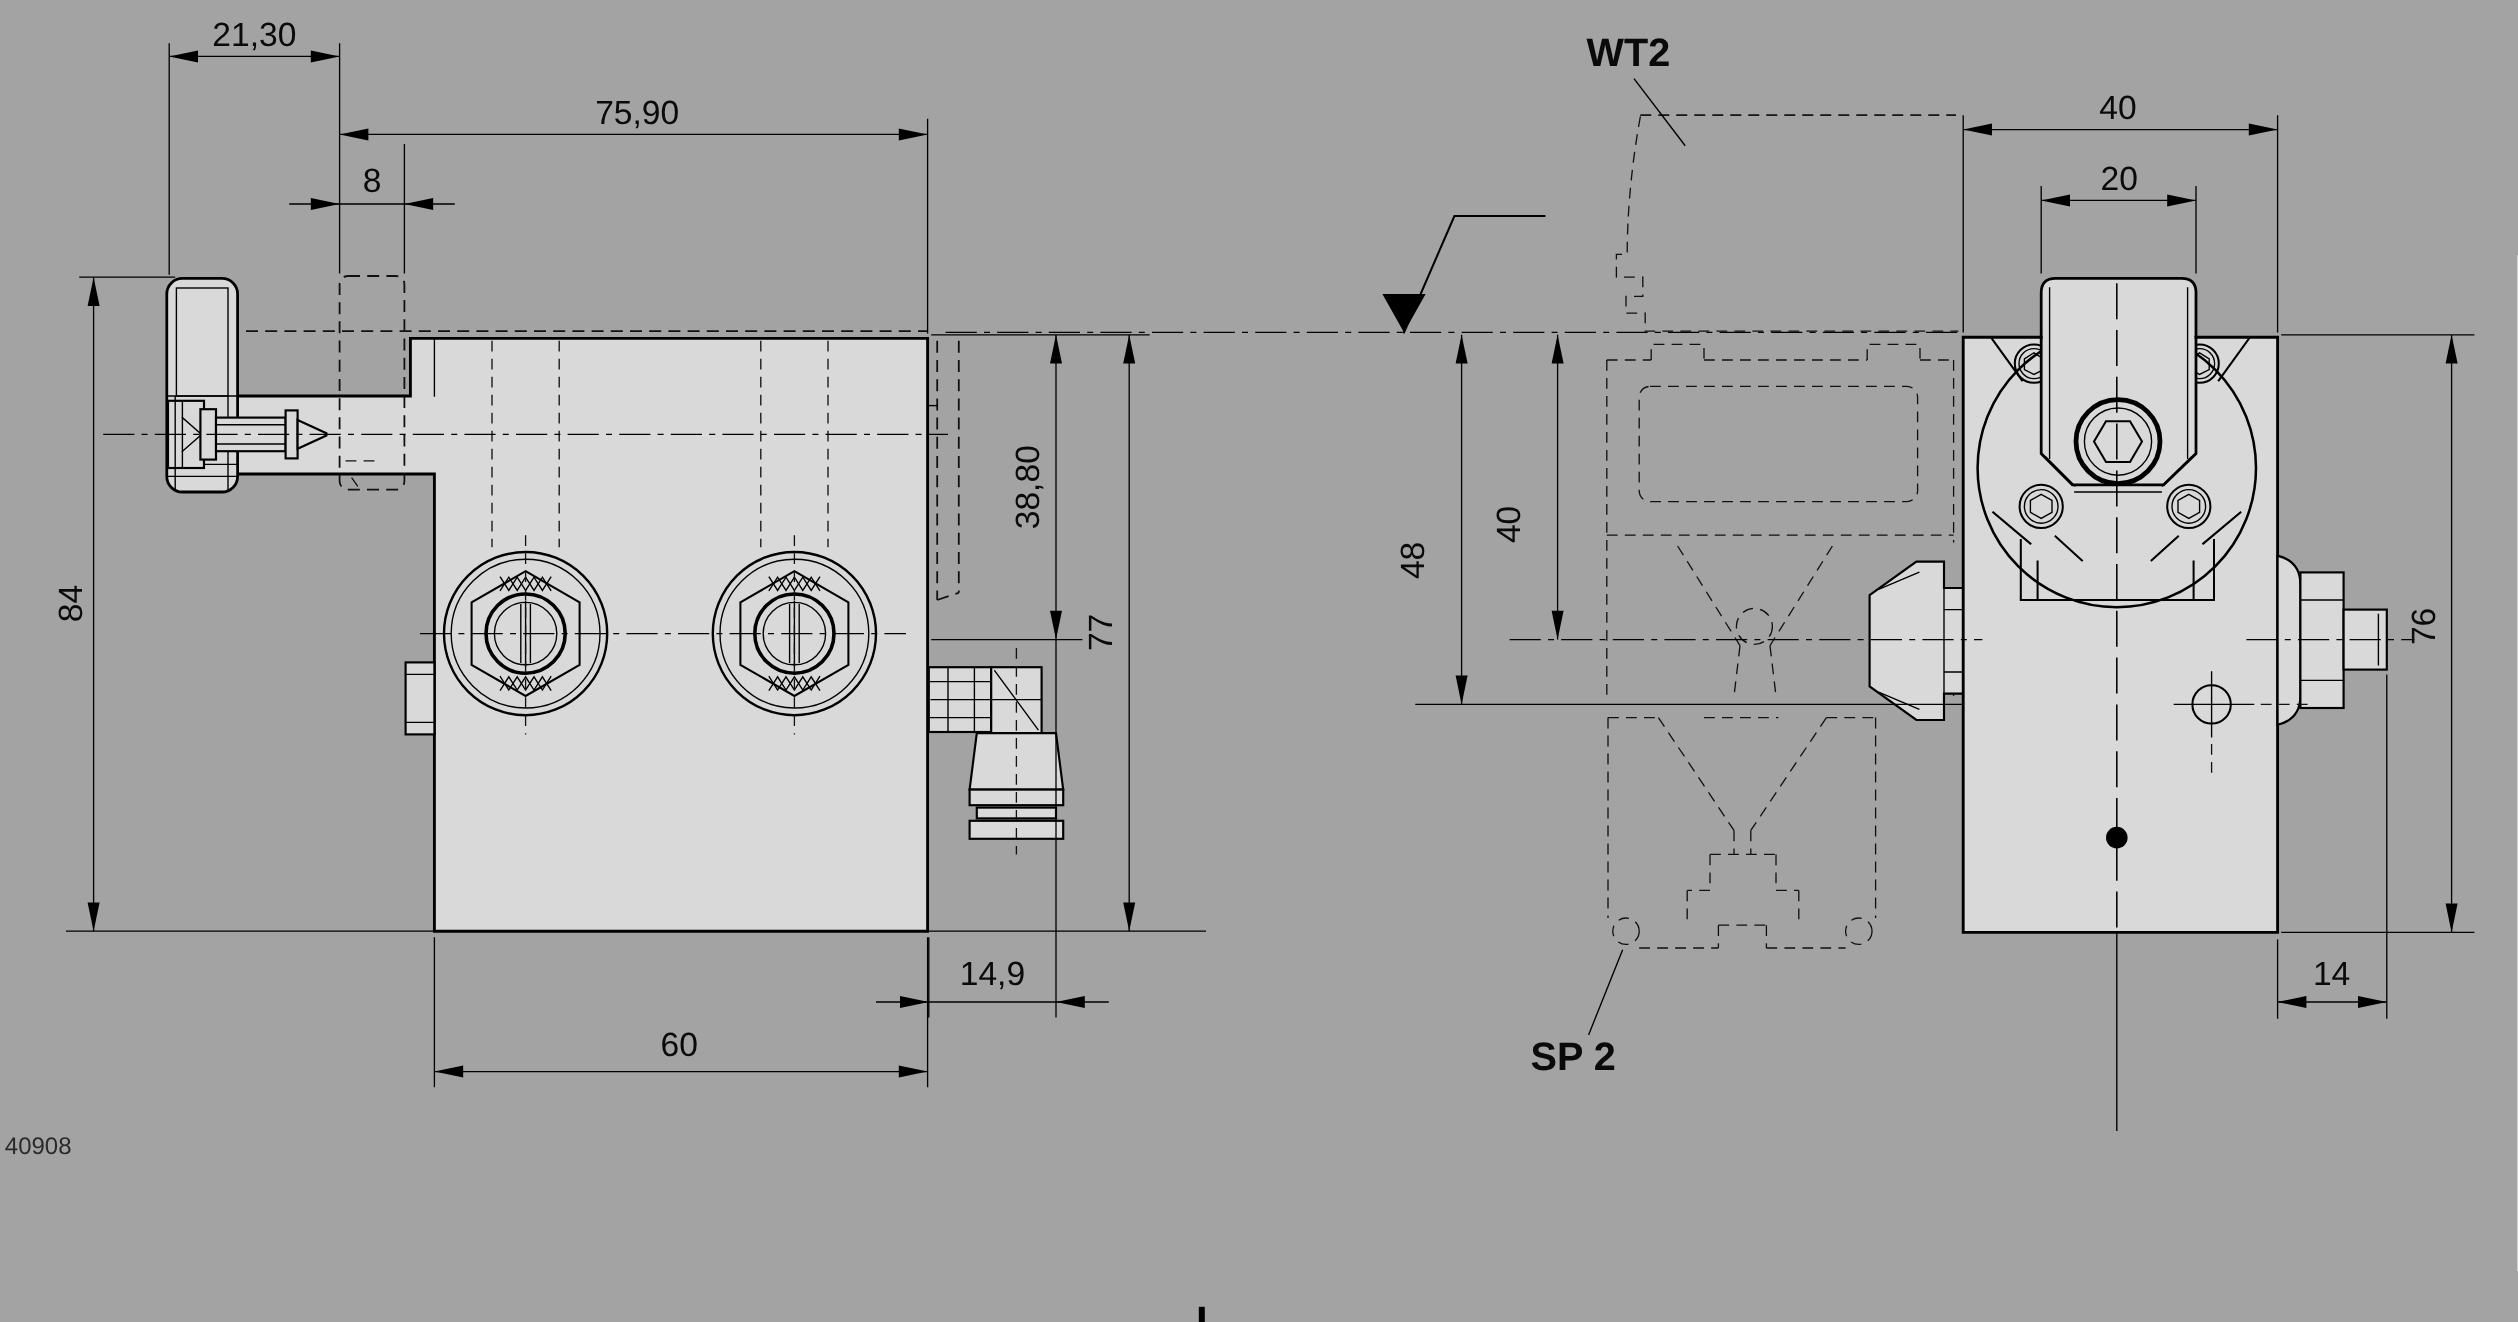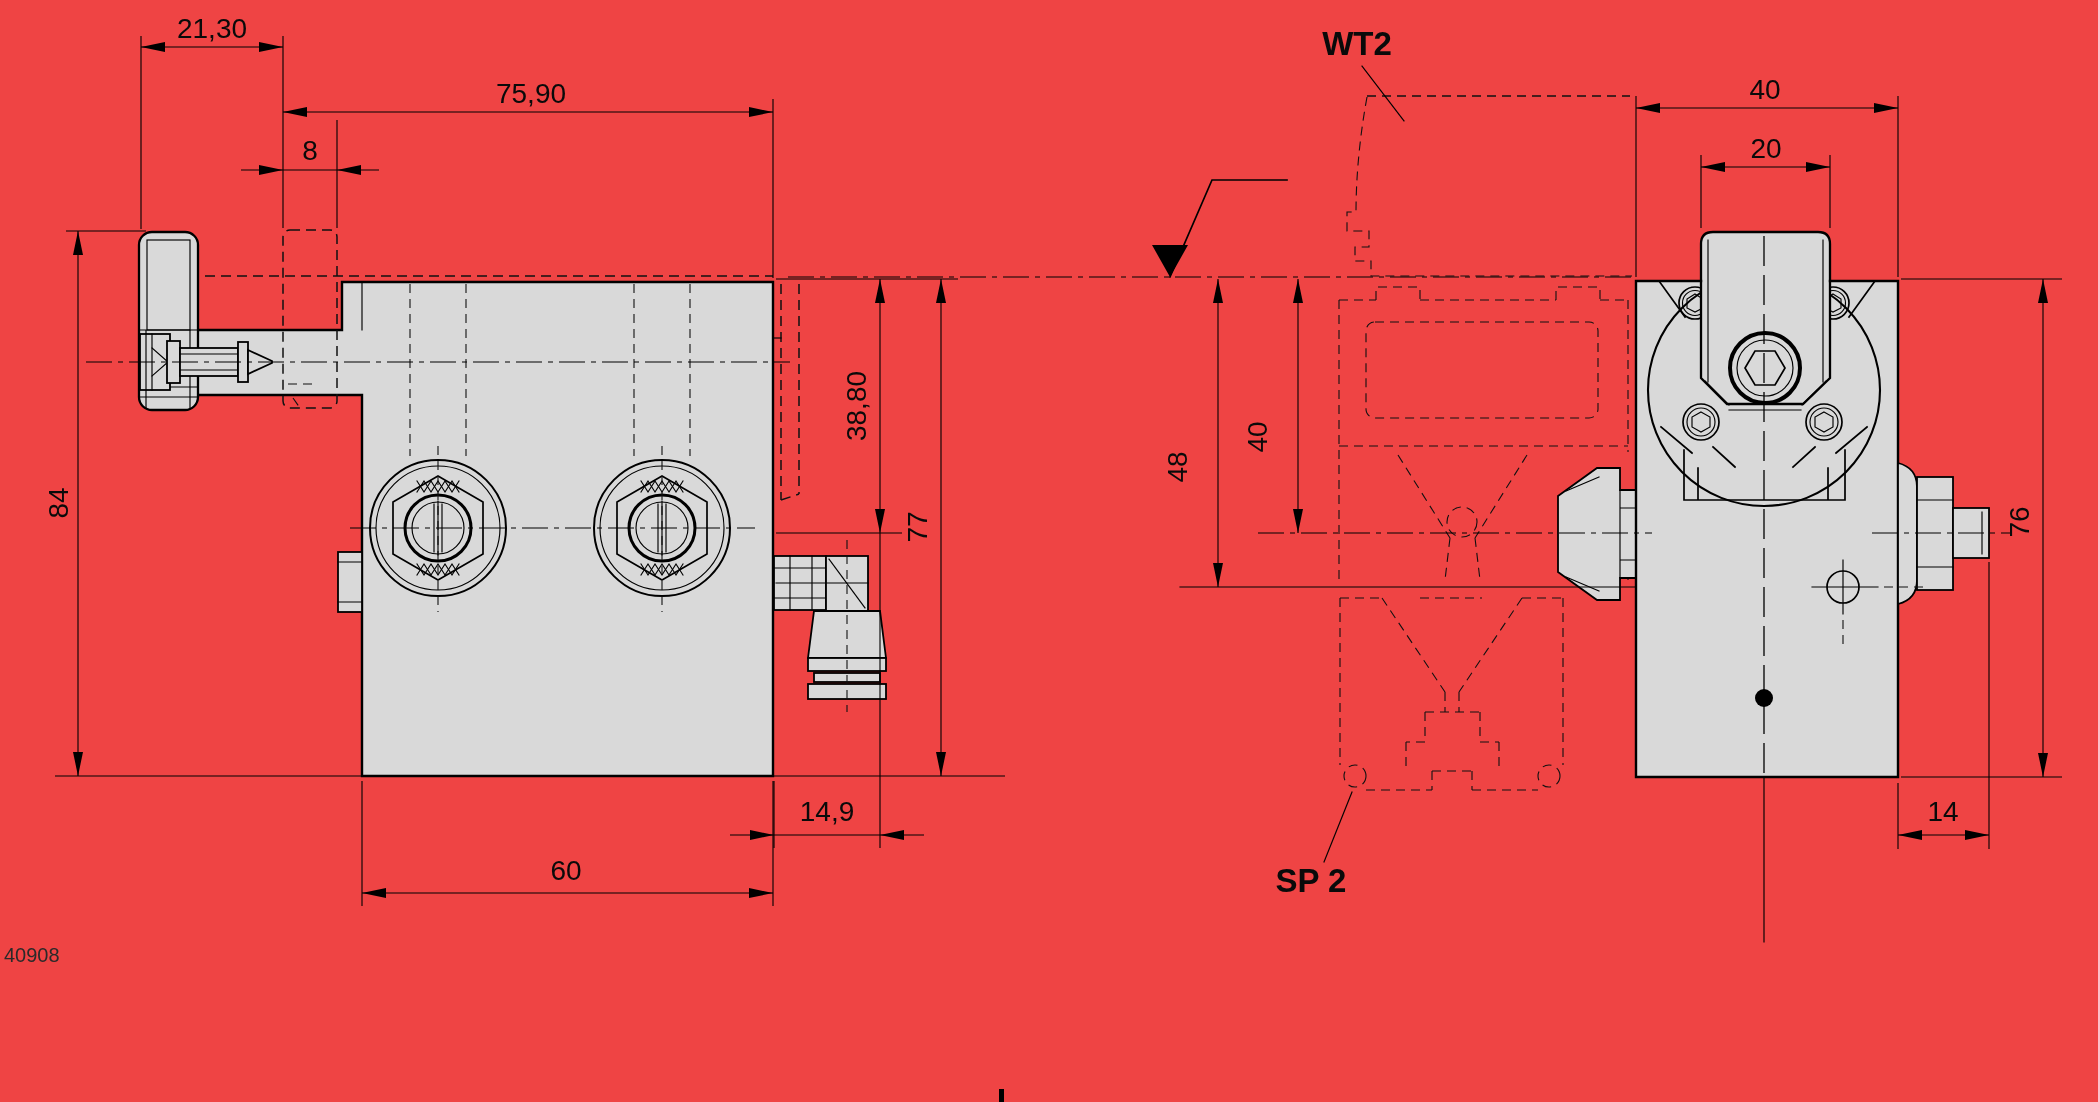--- a/index.html
+++ b/index.html
@@ -1,16 +1,16 @@
 <!DOCTYPE html>
 <html><head>
 <meta charset="utf-8">
 <style>
   html,body{margin:0;padding:0;background:#ffffff;}
-  .stage{position:relative;width:2098px;height:1102px;background:#ef4444;overflow:hidden;
+  .stage{position:relative;width:2098px;height:1102px;background:#a3a3a3;overflow:hidden;
          font-family:"Liberation Sans", sans-serif;text-align:center;}
   svg{display:block;}
   
   .outline{stroke:#000;stroke-width:2.4;fill:none;stroke-linecap:square;}
   .medium {stroke:#000;stroke-width:1.7;fill:none;stroke-linecap:square;}
   .thin   {stroke:#000;stroke-width:1.15;fill:none;stroke-linecap:square;}
   .body   {fill:#d9d9d9;}
   .bodyln {fill:#d9d9d9;stroke:#000;stroke-width:1.8;}
   .bodyln2{fill:#d9d9d9;stroke:#000;stroke-width:2.3;}
   .hidden {stroke:#111;stroke-width:1.5;fill:none;stroke-dasharray:10 6;}

